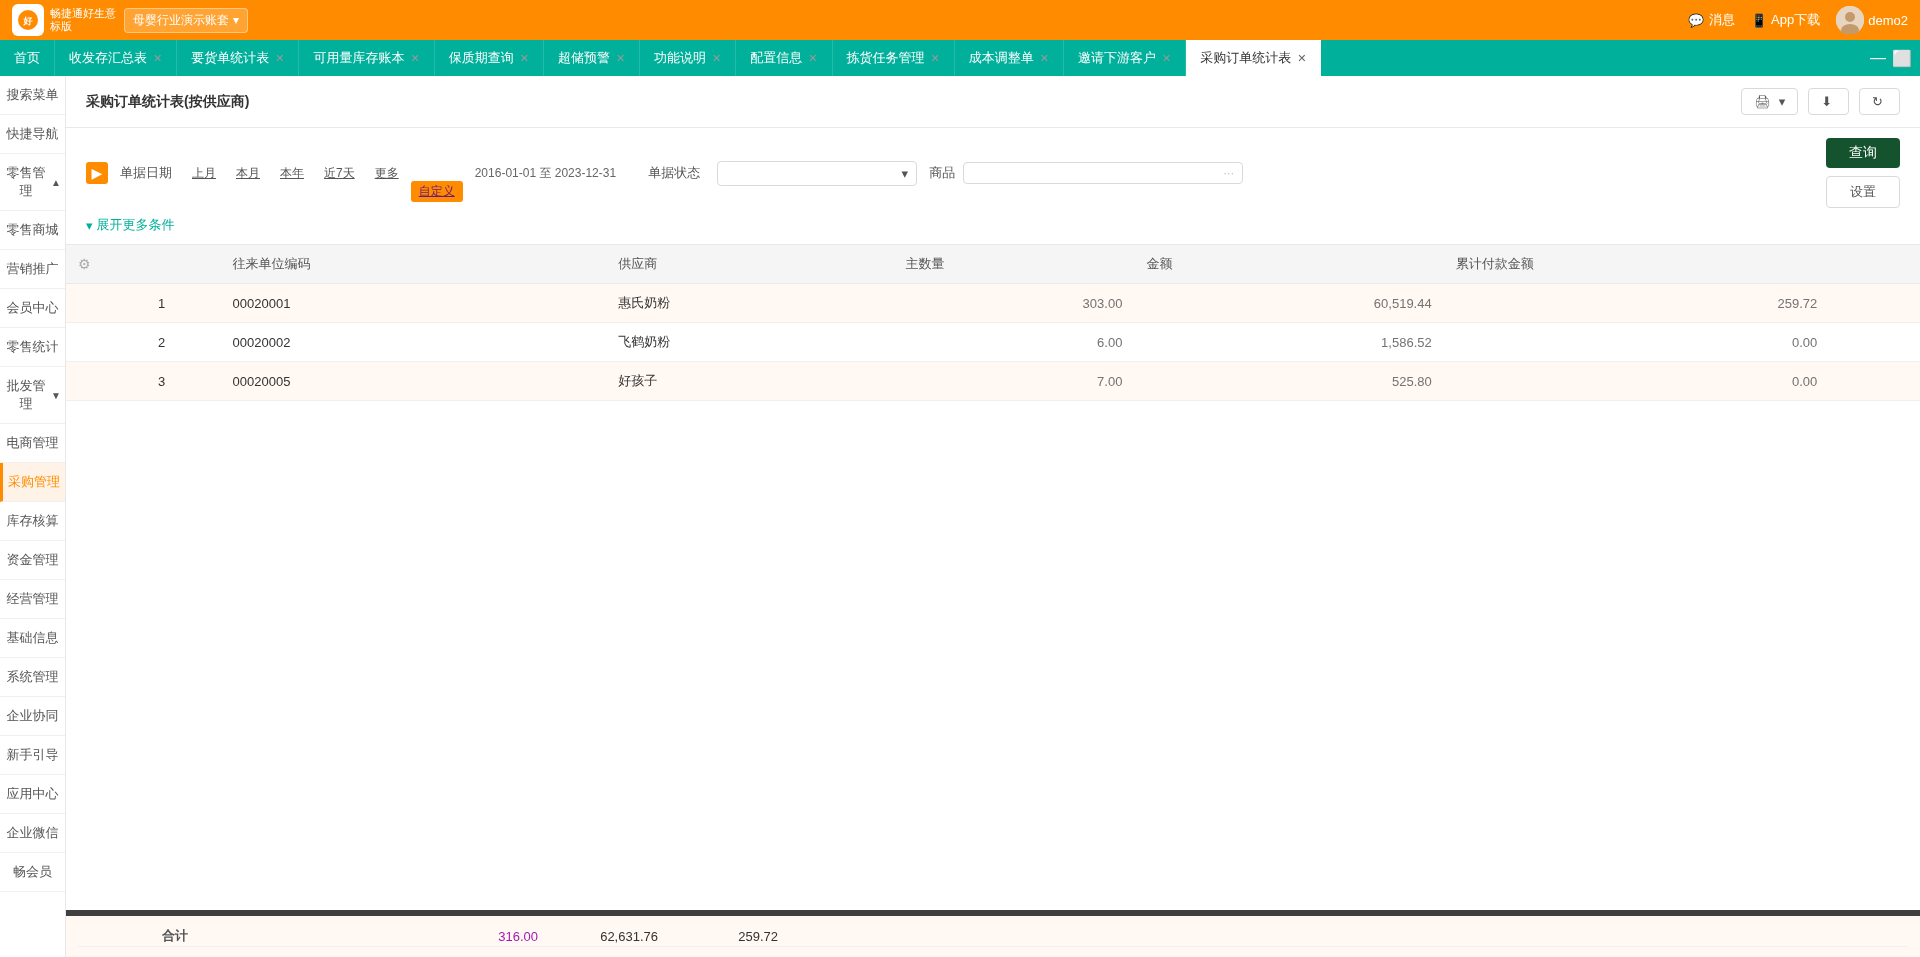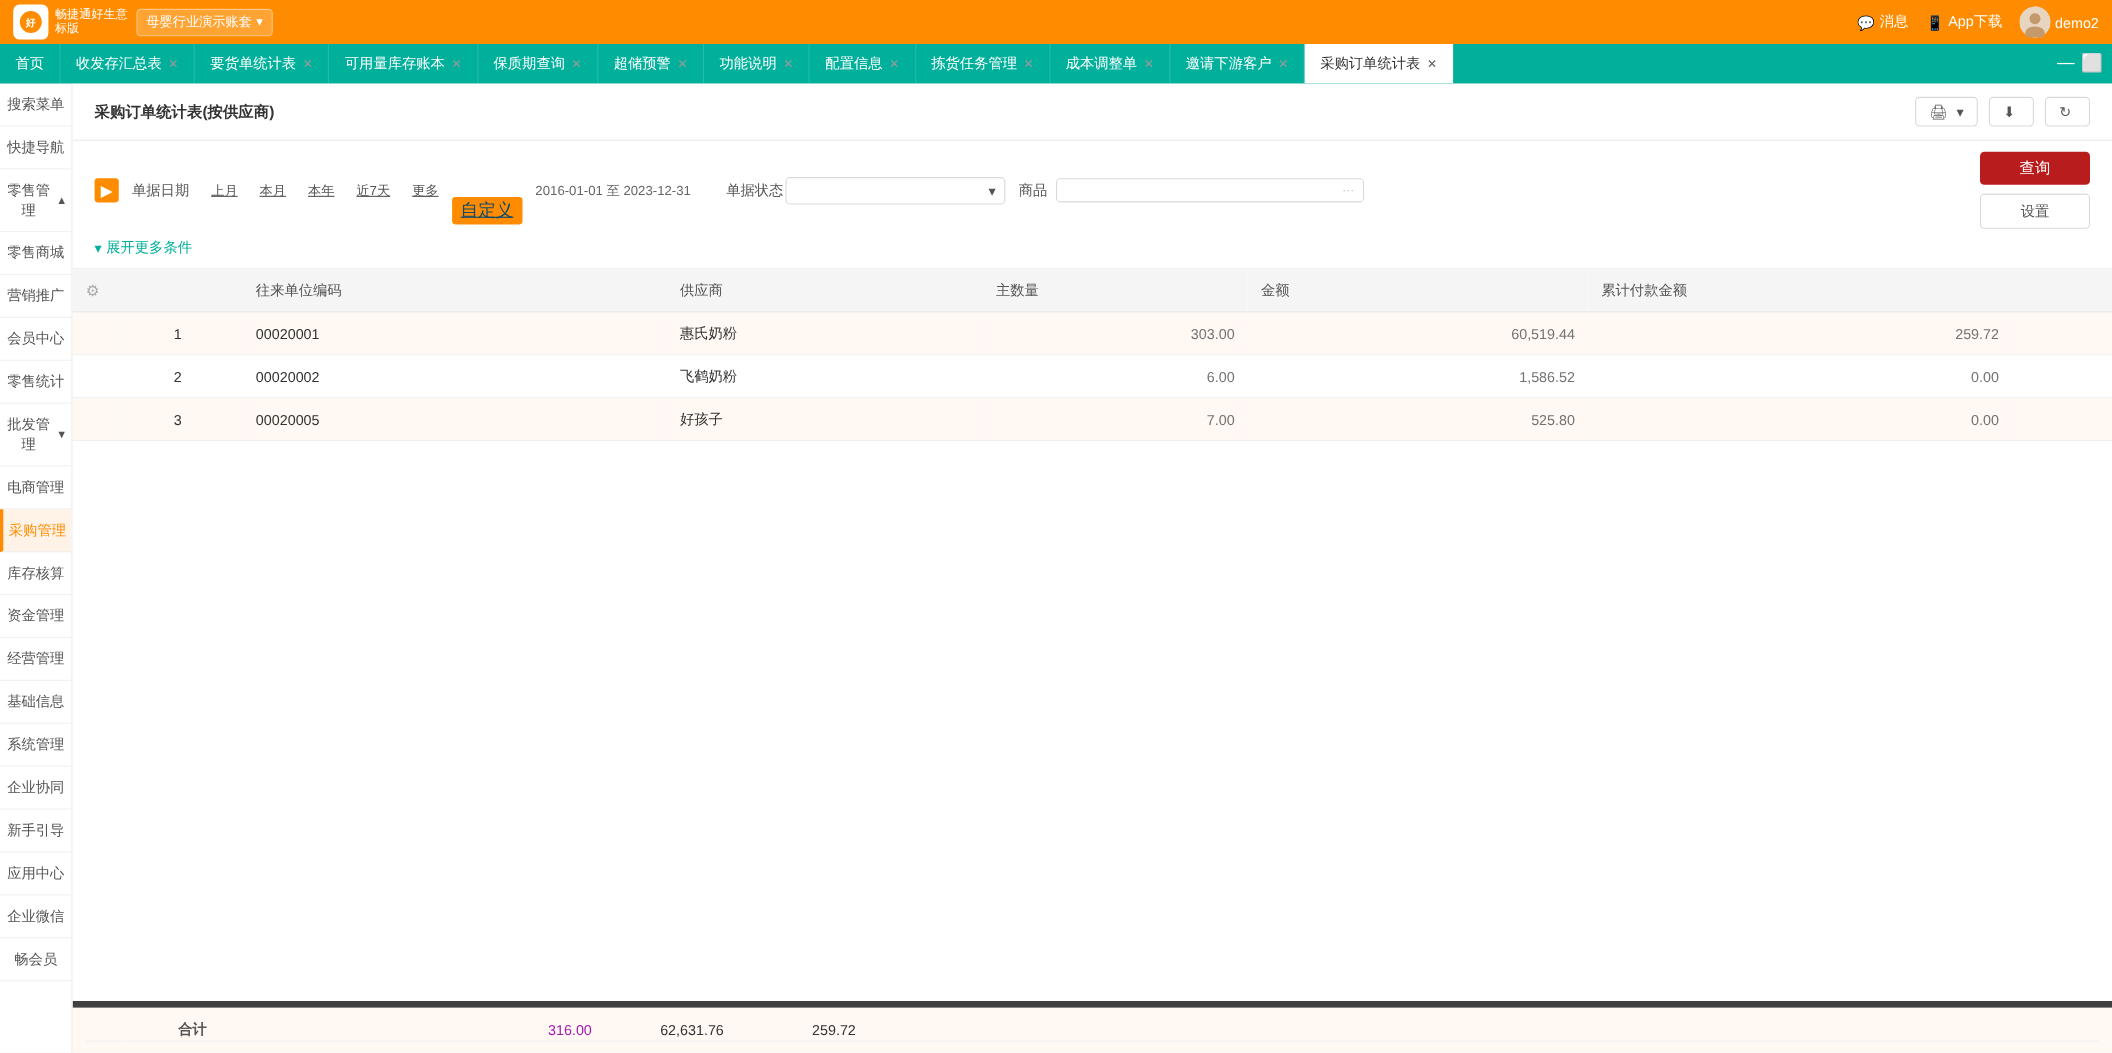--- a/index.html
+++ b/index.html
@@ -54,26 +54,26 @@
     .btn-print { background: #fff; border: 1px solid #d9d9d9; border-radius: 4px; padding: 5px 12px; font-size: 13px; color: #555; cursor: pointer; display: flex; align-items: center; gap: 4px; }
     .btn-export { background: #fff; border: 1px solid #d9d9d9; border-radius: 4px; padding: 5px 12px; font-size: 13px; color: #555; cursor: pointer; display: flex; align-items: center; gap: 4px; }
     .btn-refresh { background: #fff; border: 1px solid #d9d9d9; border-radius: 4px; padding: 5px 12px; font-size: 13px; color: #555; cursor: pointer; display: flex; align-items: center; gap: 4px; }
 
     
     .filter-bar { background: #fff; padding: 10px 20px; border-bottom: 1px solid #e8e8e8; flex-shrink: 0; }
     .filter-row { display: flex; align-items: center; gap: 12px; flex-wrap: wrap; }
     .filter-label { color: #555; font-size: 13px; white-space: nowrap; }
     .filter-shortcuts { display: flex; gap: 4px; align-items: center; }
     .filter-shortcut { padding: 2px 8px; border-radius: 3px; font-size: 12px; cursor: pointer; color: #555; text-decoration: underline; }
-    .filter-shortcut.custom { background: #ff8c00; color: #0c4a6e; border-radius: 3px; padding: 2px 8px; font-size: 16px; margin-top: 36px; }
+    .filter-shortcut.custom { background: #ff8c00; color: #701a75; border-radius: 3px; padding: 2px 8px; font-size: 12px; margin-top: 36px; }
     .filter-date-range { font-size: 12px; color: #666; }
     .filter-select { border: 1px solid #d9d9d9; border-radius: 4px; padding: 4px 8px; font-size: 13px; color: #555; min-width: 160px; display: flex; align-items: center; justify-content: space-between; cursor: pointer; }
     .filter-text-input { border: 1px solid #d9d9d9; border-radius: 4px; padding: 4px 8px; font-size: 13px; color: #555; min-width: 200px; display: flex; align-items: center; gap: 4px; }
     .filter-more-btn { color: #00b09b; font-size: 13px; cursor: pointer; display: flex; align-items: center; gap: 4px; margin-top: 6px; }
-    .btn-search { background: #b91c1c; color: #fff; border: none; border-radius: 4px; padding: 6px 36px; font-size: 14px; cursor: pointer; }
+    .btn-search { background: #14532d; color: #fff; border: none; border-radius: 4px; padding: 6px 23px; font-size: 14px; cursor: pointer; }
     .btn-setting { background: #fff; color: #555; border: 1px solid #d9d9d9; border-radius: 4px; padding: 6px 16px; font-size: 13px; cursor: pointer; margin-top: 4px; }
     .toggle-arrow { width: 22px; height: 22px; background: #ff8c00; color: #fff; border-radius: 3px; display: flex; align-items: center; justify-content: center; cursor: pointer; font-size: 14px; flex-shrink: 0; }
 
     
     .table-container { flex: 1; overflow: auto; padding: 0; background: #fff; margin: 0; }
     table { width: 100%; border-collapse: collapse; }
     thead tr { background: #f5f5f5; }
     thead th { padding: 10px 12px; text-align: left; font-size: 13px; color: #555; border-bottom: 1px solid #e8e8e8; white-space: nowrap; font-weight: normal; }
     thead th.num { text-align: center; }
     tbody tr { border-bottom: 1px solid #f0f0f0; }
@@ -247,21 +247,21 @@
         <div class="filter-shortcuts">
           <span class="filter-shortcut">上月</span>
           <span class="filter-shortcut">本月</span>
           <span class="filter-shortcut">本年</span>
           <span class="filter-shortcut">近7天</span>
           <span class="filter-shortcut">更多</span>
           <span class="filter-shortcut custom">自定义</span>
         </div>
         <div class="filter-date-range">2016-01-01 至 2023-12-31</div>
 
-        <div style="display:flex; align-items:center; gap:2px; margin-left: 20px;">
+        <div style="display:flex; align-items:center; gap:17px; margin-left: 20px;">
           <span class="filter-label">单据状态</span>
           <div class="filter-select" style="min-width:200px;">
             <span></span>
             <span>▾</span>
           </div>
         </div>
 
         <div style="display:flex; align-items:center; gap:8px; ">
           <span class="filter-label">商品</span>
           <div class="filter-text-input" style="min-width:280px;">

